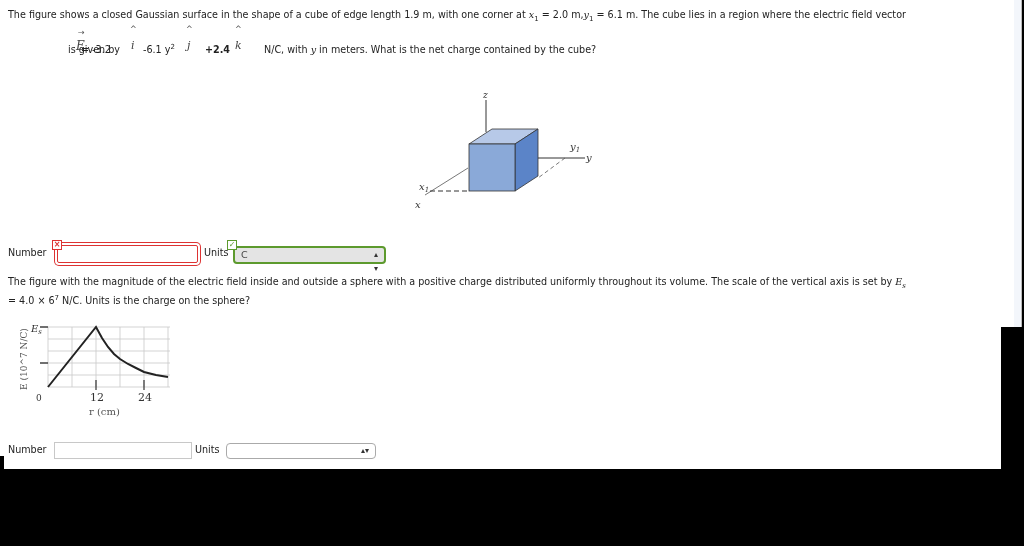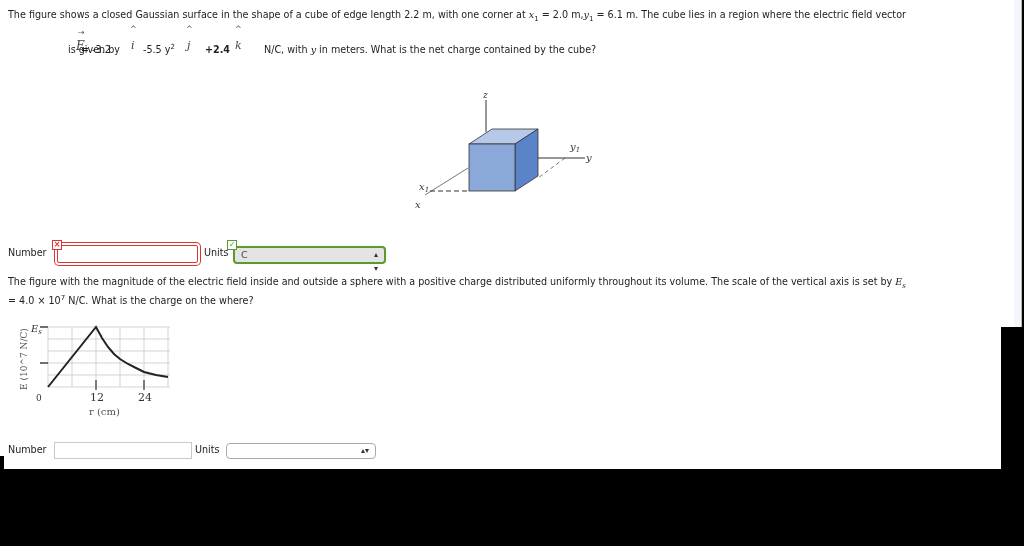--- a/index.html
+++ b/index.html
@@ -26,30 +26,30 @@
 </style>
 </head>
 <body>
 
 <div class="page"></div>
 <div class="page-lower"></div>
 <div class="left-black"></div>
 <div class="scroll-strip"></div>
 
 <div class="txt" style="left:8px;top:9px;">
-  <span>The figure shows a closed Gaussian surface in the shape of a cube of edge length 2.2 m, with one corner at </span><span class="it">x</span><sub>1</sub><span> = 2.0 m,</span><span class="it">y</span><sub>1</sub><span> = 6.1 m. The cube lies in a region where the electric field vector</span>
+  <span>The figure shows a closed Gaussian surface in the shape of a cube of edge length 1.9 m, with one corner at </span><span class="it">x</span><sub>1</sub><span> = 2.0 m,</span><span class="it">y</span><sub>1</sub><span> = 6.1 m. The cube lies in a region where the electric field vector</span>
 </div>
 
 <div class="txt" style="left:24px;top:44px;margin-left:44px;">is given by</div>
 <div class="hat" style="left:78px;top:28px;">→</div>
 <div class="txt it" style="left:76px;top:40px;font-size:12px;color:#444;">E</div>
 <div class="txt" style="left:81px;top:44px;">= -3.2</div>
 <div class="hat" style="left:130px;top:25px;">^</div>
 <div class="txt it" style="left:131px;top:40px;font-size:11px;color:#444;">i</div>
-<div class="txt" style="left:143px;top:44px;"><span>-5.5 y</span><sup>2</sup></div>
+<div class="txt" style="left:143px;top:44px;"><span>-6.1 y</span><sup>2</sup></div>
 <div class="hat" style="left:186px;top:25px;">^</div>
 <div class="txt it" style="left:187px;top:40px;font-size:11px;color:#444;">j</div>
 <div class="txt" style="left:205px;top:44px;font-weight:bold;">+2.4</div>
 <div class="hat" style="left:235px;top:25px;">^</div>
 <div class="txt it" style="left:235px;top:40px;font-size:11px;color:#444;">k</div>
 <div class="txt" style="left:254px;top:44px;padding-left:10px;"><span>N/C, with </span><span class="it">y</span><span> in meters. What is the net charge contained by the cube?</span></div>
 
 <svg style="position:absolute;left:400px;top:80px;" width="220" height="130">
   <line x1="86" y1="20" x2="86" y2="52" stroke="#333" stroke-width="1"></line>
   <line x1="138" y1="78" x2="185" y2="78" stroke="#333" stroke-width="1"></line>
@@ -73,21 +73,21 @@
 <div class="sel sel-ok" style="left:233px;top:246px;width:153px;height:18px;">
   <span>C</span>
   <span class="arrow">▴<br style="line-height:4px">▾</span>
 </div>
 <div class="badge badge-ok" style="left:227px;top:240px;">✓</div>
 
 <div class="txt" style="left:8px;top:276px;">
   <span>The figure with the magnitude of the electric field inside and outside a sphere with a positive charge distributed uniformly throughout its volume. The scale of the vertical axis is set by </span><span class="it">E</span><sub class="it">s</sub>
 </div>
 <div class="txt" style="left:8px;top:295px;">
-  <span>= 4.0 × 10</span><sup>7</sup><span> N/C. What is the charge on the where?</span>
+  <span>= 4.0 × 6</span><sup>7</sup><span> N/C. Units is the charge on the sphere?</span>
 </div>
 
 <svg style="position:absolute;left:10px;top:320px;" width="170" height="100">
   <g stroke="#c8c8c8" stroke-width="0.8">
     <line x1="38" y1="7" x2="160" y2="7"></line>
     <line x1="38" y1="19" x2="160" y2="19"></line>
     <line x1="38" y1="31" x2="160" y2="31"></line>
     <line x1="38" y1="43" x2="160" y2="43"></line>
     <line x1="38" y1="55" x2="160" y2="55"></line>
     <line x1="38" y1="67" x2="160" y2="67"></line>

